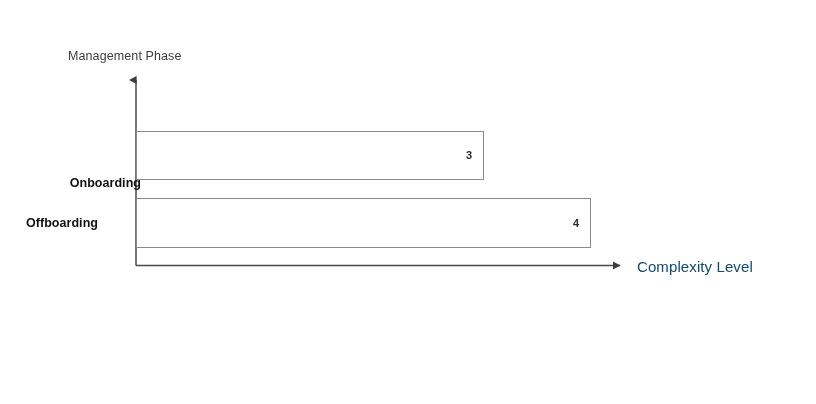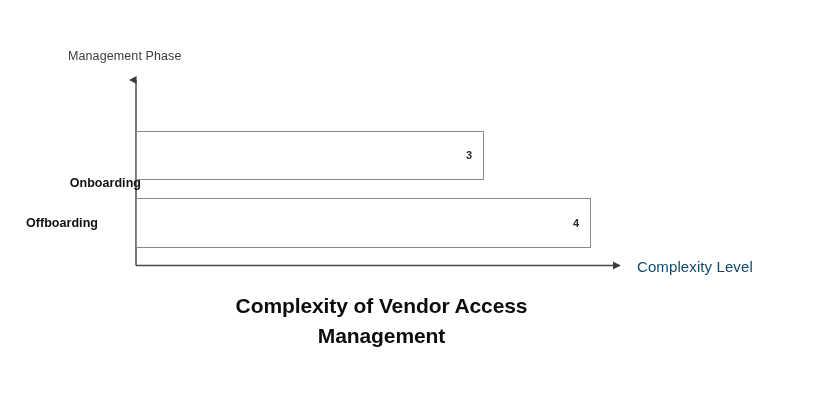--- a/index.html
+++ b/index.html
@@ -123,18 +123,14 @@
   <div class="bar" style="left:136px; top:131px; width:348px; height:49px;">
     <span class="bar-value">3</span>
   </div>
   <div class="cat-label" style="left:17px; top:155px; width:124px;margin-top:28px;">Onboarding</div>
 
   <div class="bar" style="left:136px; top:198px; width:455px; height:50px;">
     <span class="bar-value">4</span>
   </div>
   <div class="cat-label" style="left:0px; top:223px; width:124px;text-align:center;">Offboarding</div>
 
-  <div class="chart-title">
-    <div>Complexity of Vendor Access</div>
-    <div>Management</div>
-  </div>
 
 </div>
 
 </body></html>

